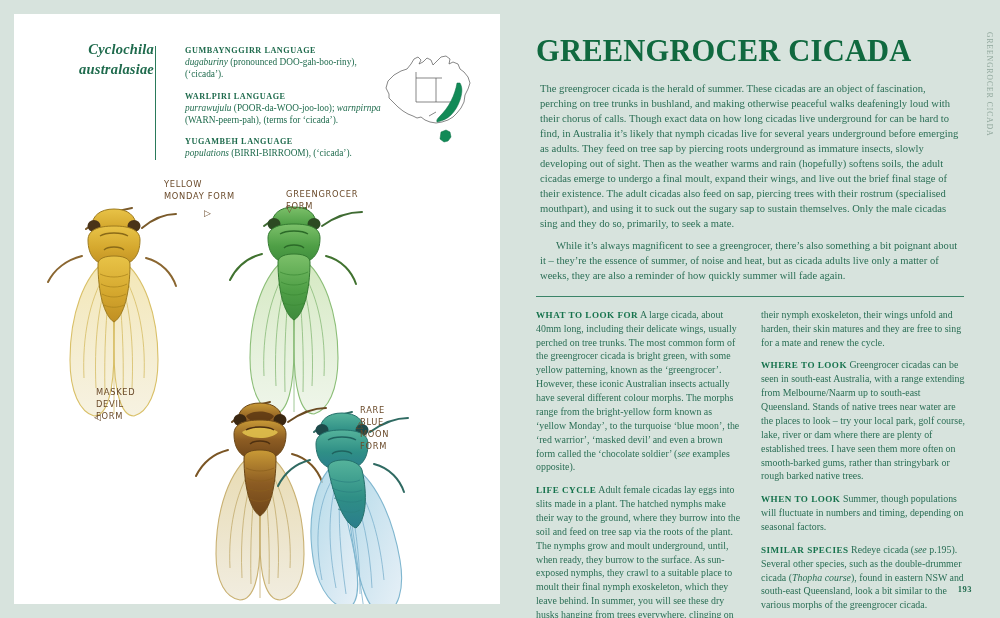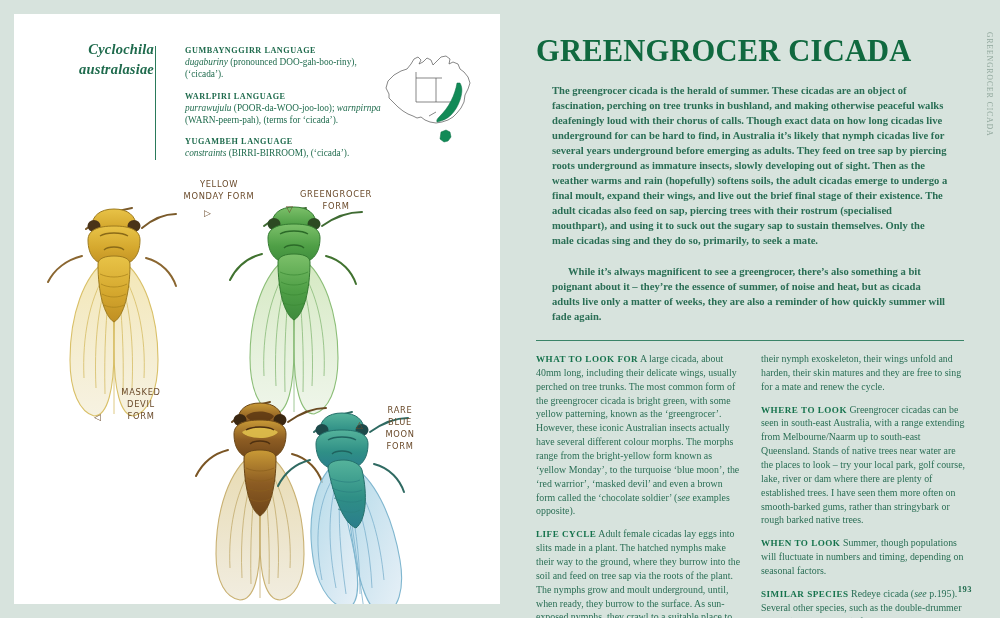--- a/index.html
+++ b/index.html
@@ -93,21 +93,21 @@
   }
   .hand-label {
     position: absolute;
     font-family: "DejaVu Sans", sans-serif;
     font-size: 8.3px;
     letter-spacing: .7px;
     line-height: 1.45;
     color: #6a4a2a;
     text-transform: uppercase;
   }
-  .hand-label.c { text-align: center; }
+  .hand-label.c { text-align: left; }
 
   .arrow-gl {
     position: absolute;
     font-family: "DejaVu Sans", sans-serif;
     font-size: 9px;
     color: #6a4a2a;
   }
 
   
   .right-page {
@@ -128,21 +128,21 @@
   }
   .intro {
     margin: 14px 0 0 16px;
     width: 428px;
     font-family: "Liberation Serif", serif;
     font-size: 10.6px;
     line-height: 1.42;
     color: #2a6e55;
     text-align: left;
   }
-  .intro p { margin: 16px; font-weight: bold; }
+  .intro p { margin: 4px; }
   .intro p + p { margin-top: 7px; text-indent: 16px; }
 
   .rule {
     margin: 13px 0 0 16px;
     width: 428px;
     height: 0;
     border-top: 1.1px solid #3a8468;
   }
 
   .cols {
@@ -208,21 +208,21 @@
         <div class="lang-body"><i>dugaburiny</i><span> (pronounced DOO-gah-boo-riny), (‘cicada’).</span></div>
       </div>
 
       <div class="lang-block">
         <div class="lang-title">WARLPIRI LANGUAGE</div>
         <div class="lang-body"><i>purrawujulu</i><span> (POOR-da-WOO-joo-loo); </span><i>warnpirnpa</i><span> (WARN-peern-pah), (terms for ‘cicada’).</span></div>
       </div>
 
       <div class="lang-block">
         <div class="lang-title">YUGAMBEH LANGUAGE</div>
-        <div class="lang-body"><i>constraints</i><span> (BIRRI-BIRROOM), (‘cicada’).</span></div>
+        <div class="lang-body"><i>populations</i><span> (BIRRI-BIRROOM), (‘cicada’).</span></div>
       </div>
 
     </div>
 
     <div class="map-wrap">
       <svg width="106" height="104" viewBox="0 0 106 104">
         <g fill="none" stroke="#555" stroke-width="0.7" stroke-linejoin="round">
           <path d="M9,44 L6,38 L8,31 L14,25 L21,21 L27,19 L31,14 L34,9 L38,7 L41,10 L39,14 L43,12 L47,8
                    L51,10 L53,15 L57,11 L61,7 L66,6 L70,9 L69,14 L73,12 L78,14 L80,19 L84,22 L88,27
                    L90,33 L88,39 L85,45 L84,52 L81,58 L77,63 L73,67 L68,70 L62,72 L56,73 L50,72

